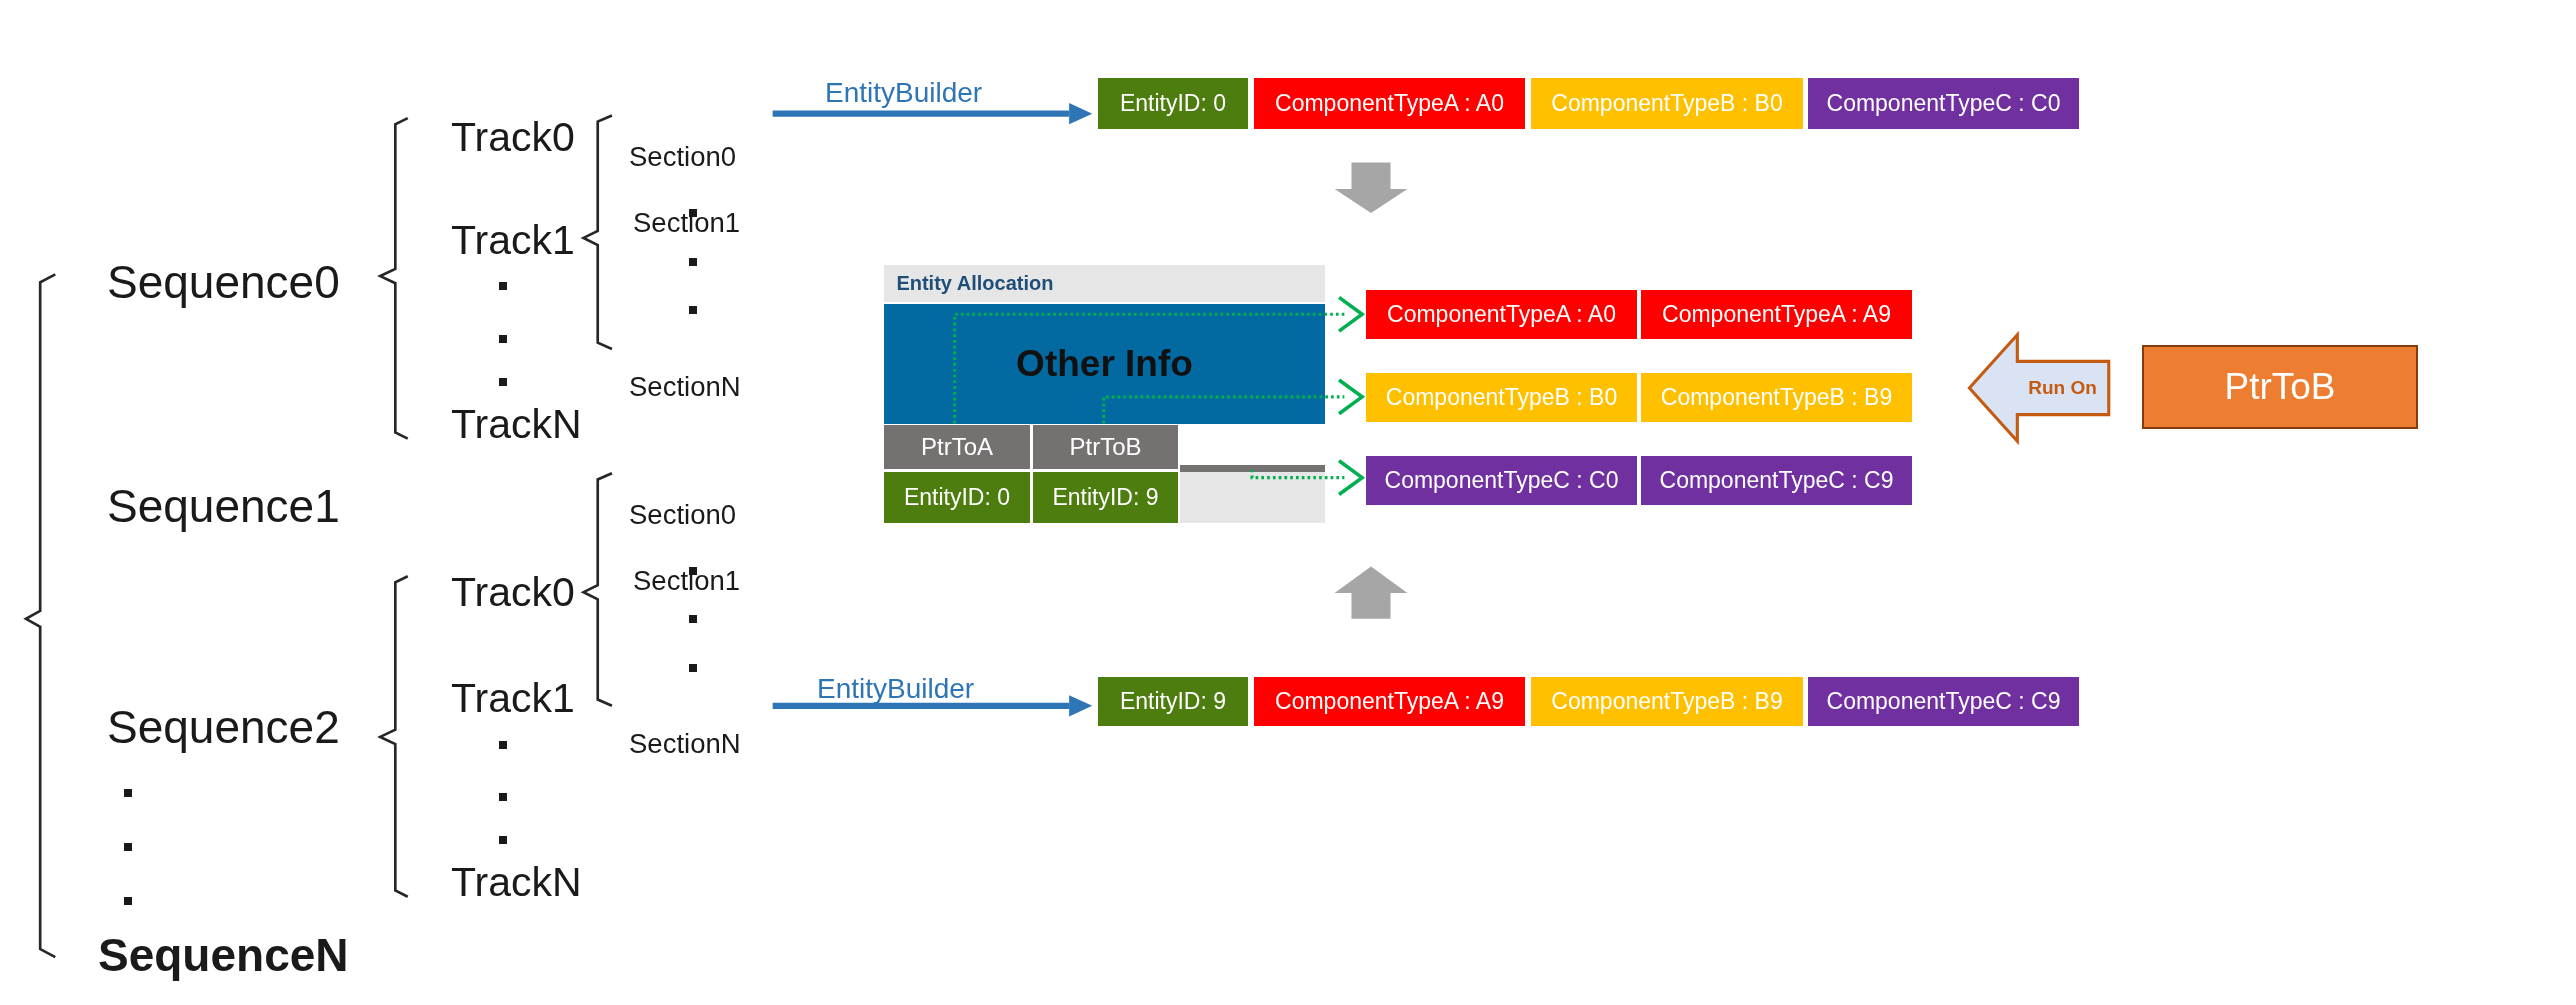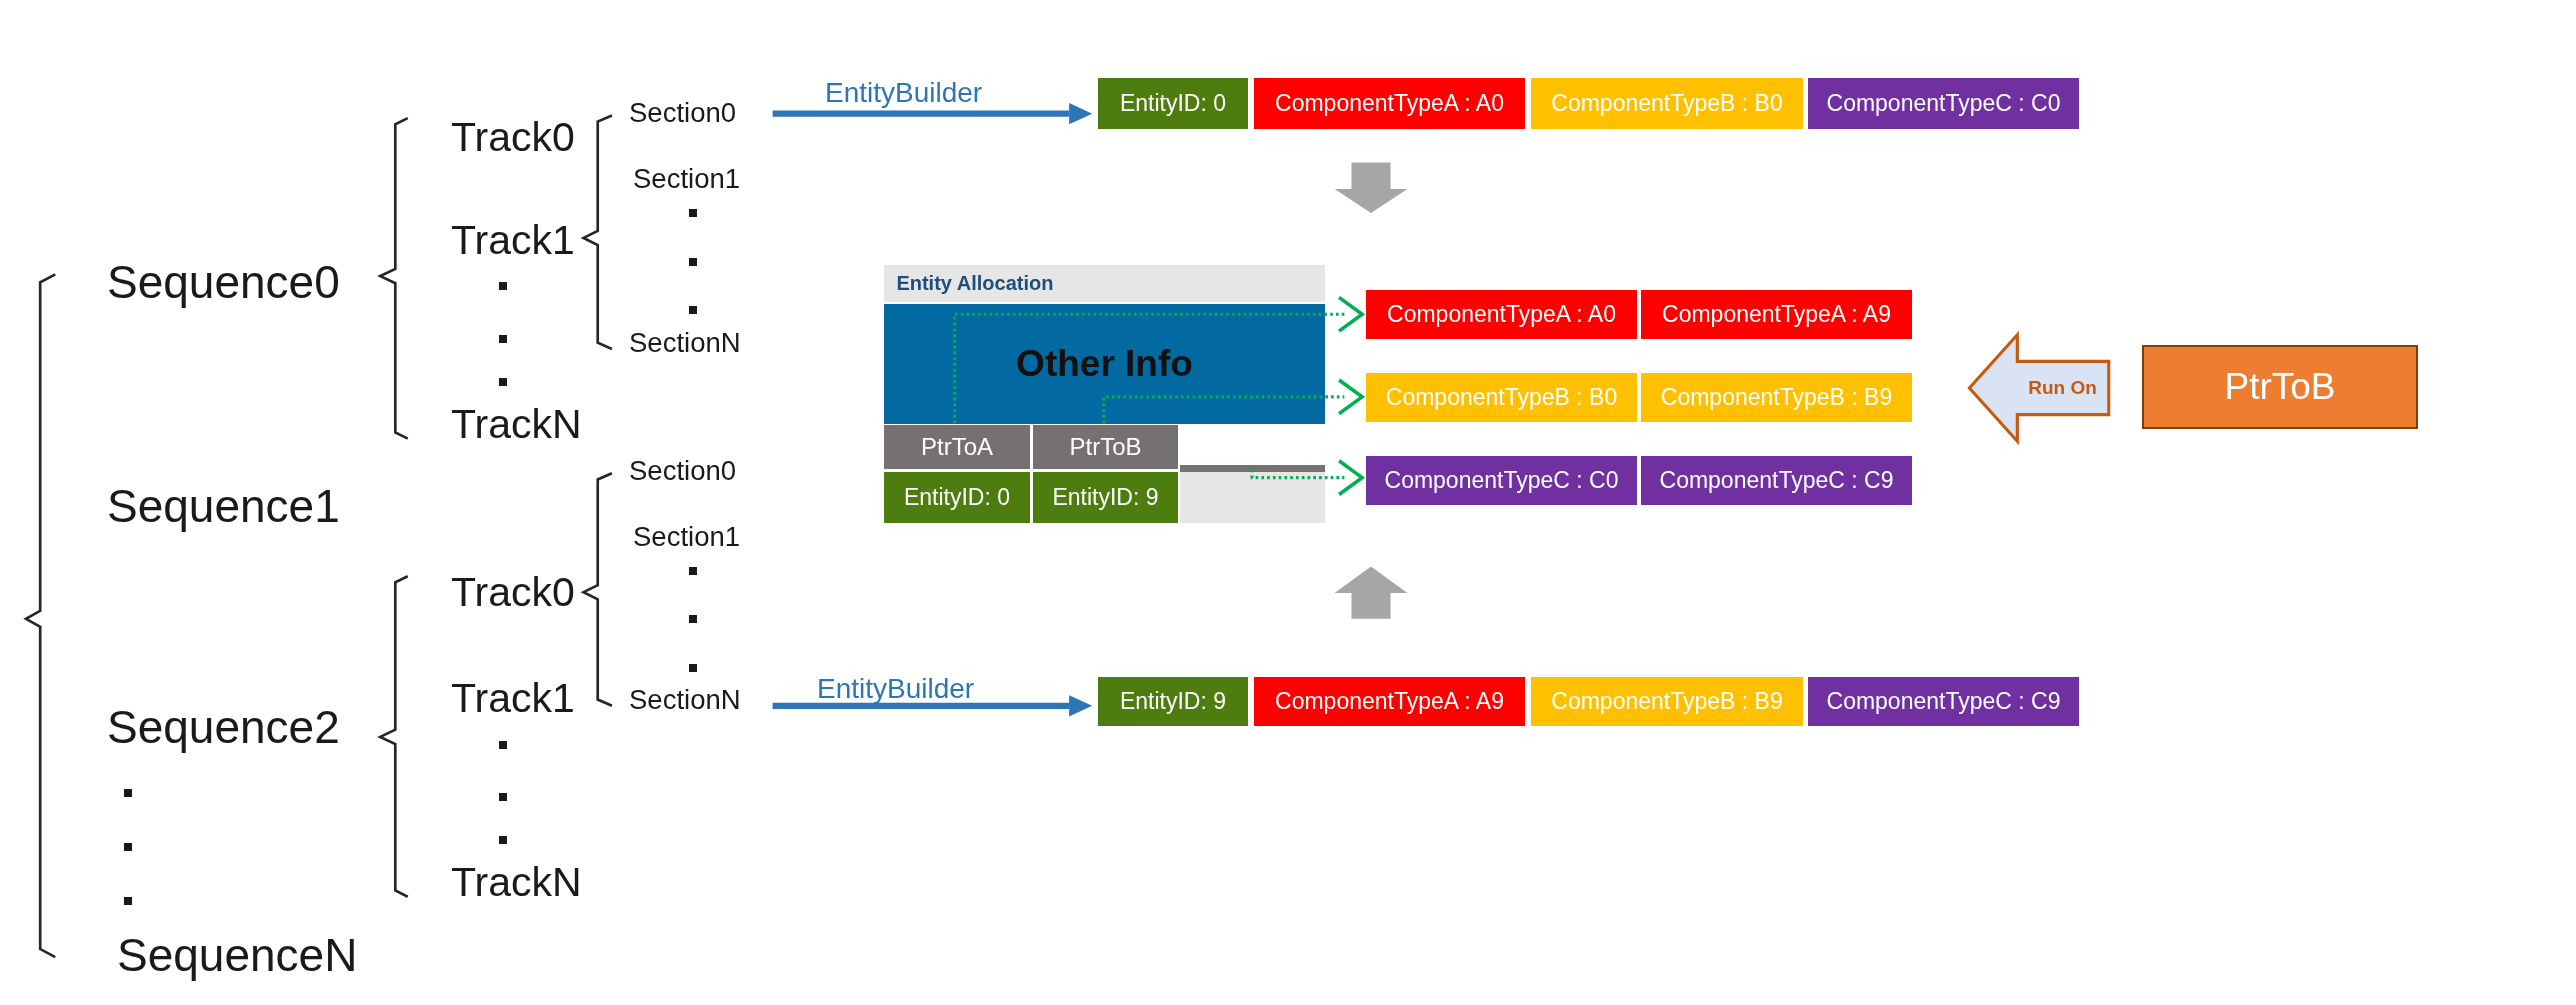--- a/index.html
+++ b/index.html
@@ -1,21 +1,21 @@
 <!DOCTYPE html>
 <html style="font-size:14px"><head>
 <meta charset="utf-8">
 <style>
   html,body{margin:0;padding:0;}
   body{width:2576px;height:1005px;position:relative;background:#ffffff;
        font-family:"Liberation Sans","DejaVu Sans",sans-serif;overflow:hidden;}
   .lbl{position:absolute;color:#1a1a1a;white-space:nowrap;}
   .seq{font-size:46px;line-height:46px;}
   .trk{font-size:41px;line-height:41px;}
-  .sec{font-size:27.5px;line-height:27.5px;}
+  .sec{font-size:27.5px;line-height:27.5px;margin-top:44px;}
   .builder{font-size:28px;line-height:28px;color:#2E75B6;font-weight:400;}
   .box{position:absolute;display:flex;align-items:center;justify-content:center;
        color:#ffffff;font-size:23px;white-space:nowrap;}
   .blue{background:#4d7c0f;}
   .red{background:#FF0000;}
   .yellow{background:#FFC000;}
   .purple{background:#7030A0;}
   .graycell{background:#767171;font-size:24px;}
   .lightgray{background:#E7E6E6;}
   .alloc-title{position:absolute;display:flex;align-items:center;background:#E7E6E6;
@@ -28,21 +28,21 @@
   .systems{position:absolute;display:flex;align-items:center;justify-content:center;
        background:#ED7D31;border:2.7px solid #843C0C;color:#fff;font-size:37px;box-sizing:border-box;}
   svg.overlay{position:absolute;left:0;top:0;z-index:10;pointer-events:none;}
 </style>
 </head>
 <body>
 
 <div class="lbl seq" style="left:107px;top:259px;">Sequence0</div>
 <div class="lbl seq" style="left:107px;top:483px;">Sequence1</div>
 <div class="lbl seq" style="left:107px;top:704px;">Sequence2</div>
-<div class="lbl seq" style="left:117px;top:932px;">SequenceN</div>
+<div class="lbl seq" style="left:98px;top:932px;font-weight:bold;">SequenceN</div>
 
 <div class="lbl trk" style="left:451px;top:117px;">Track0</div>
 <div class="lbl trk" style="left:451px;top:220px;">Track1</div>
 <div class="lbl trk" style="left:451px;top:404px;">TrackN</div>
 <div class="lbl trk" style="left:451px;top:572px;">Track0</div>
 <div class="lbl trk" style="left:451px;top:678px;">Track1</div>
 <div class="lbl trk" style="left:451px;top:862px;">TrackN</div>
 
 <div class="lbl sec" style="left:629px;top:99px;">Section0</div>
 <div class="lbl sec" style="left:633px;top:165px;">Section1</div>

